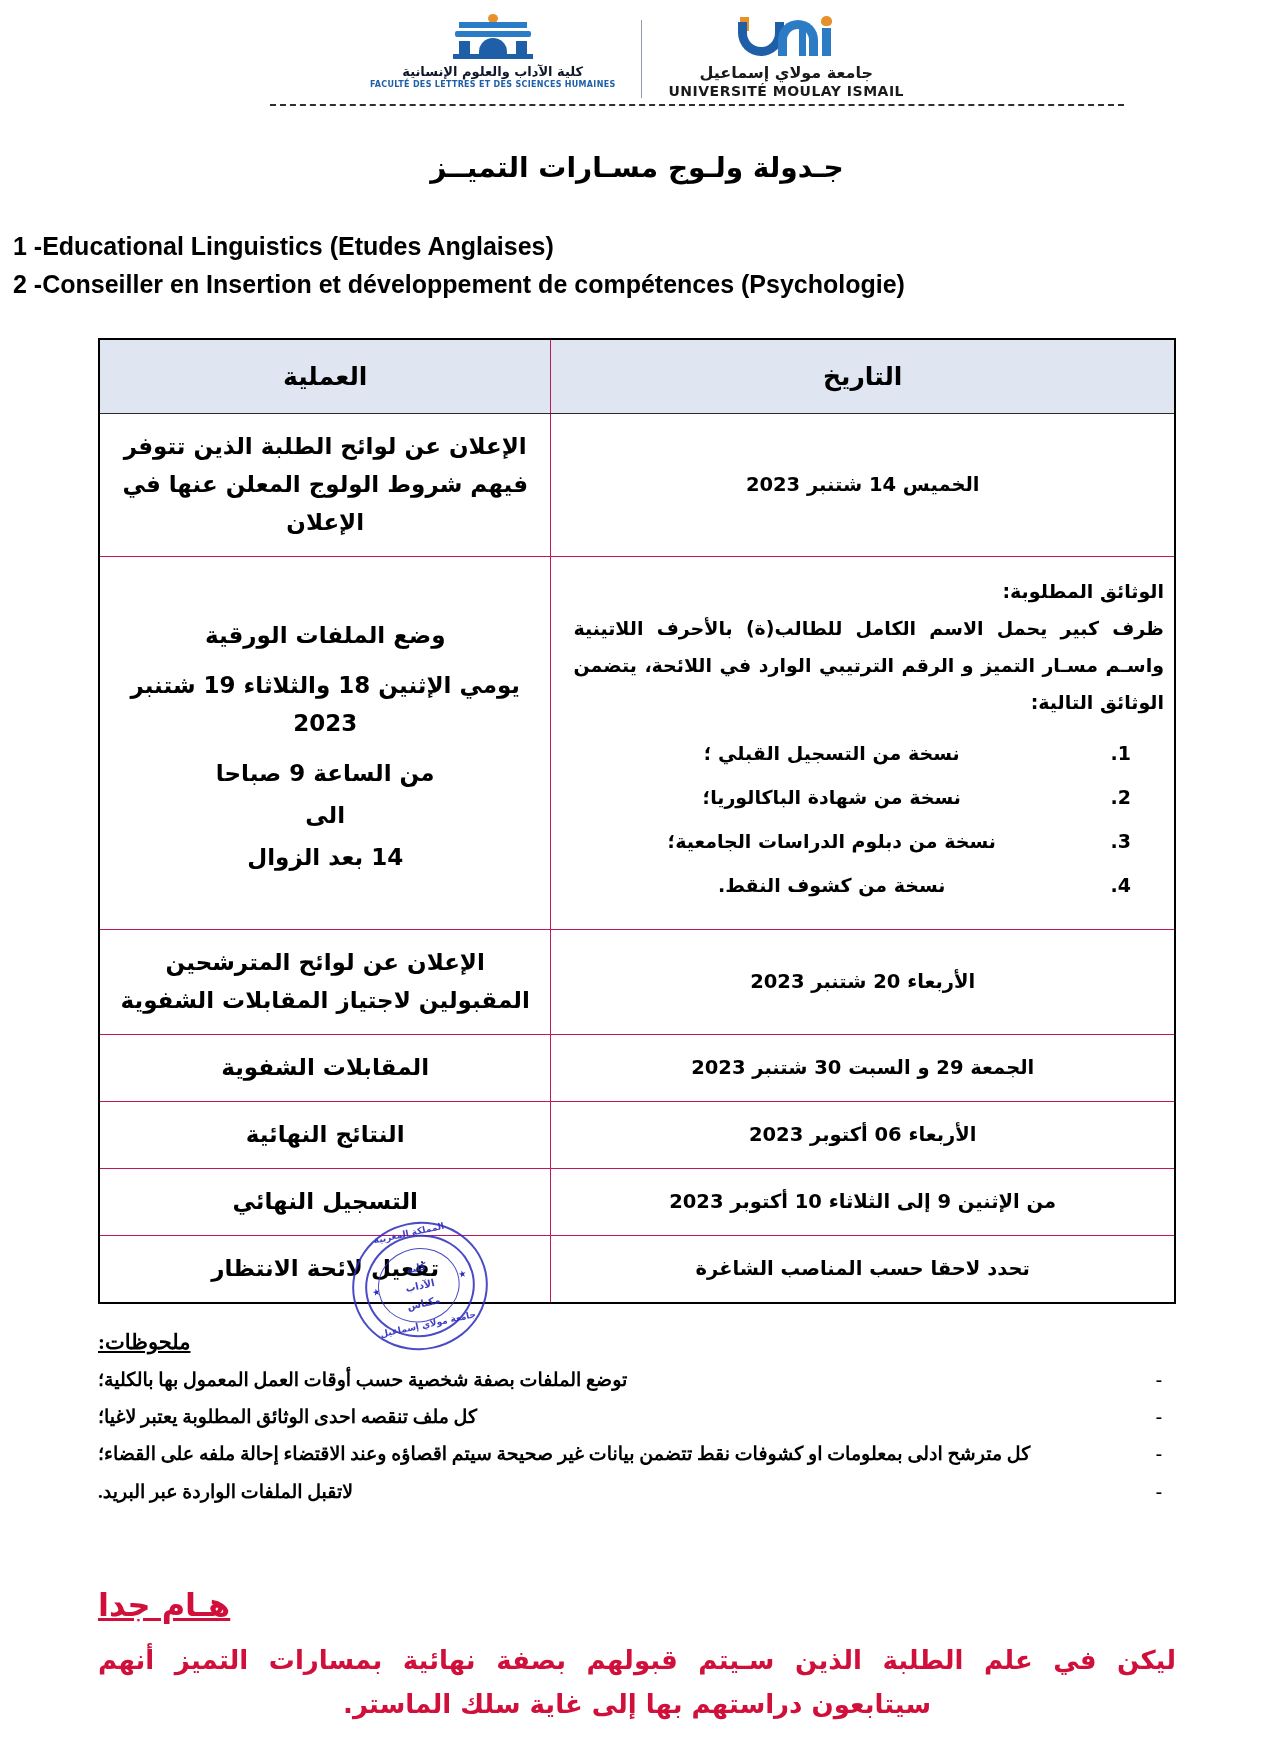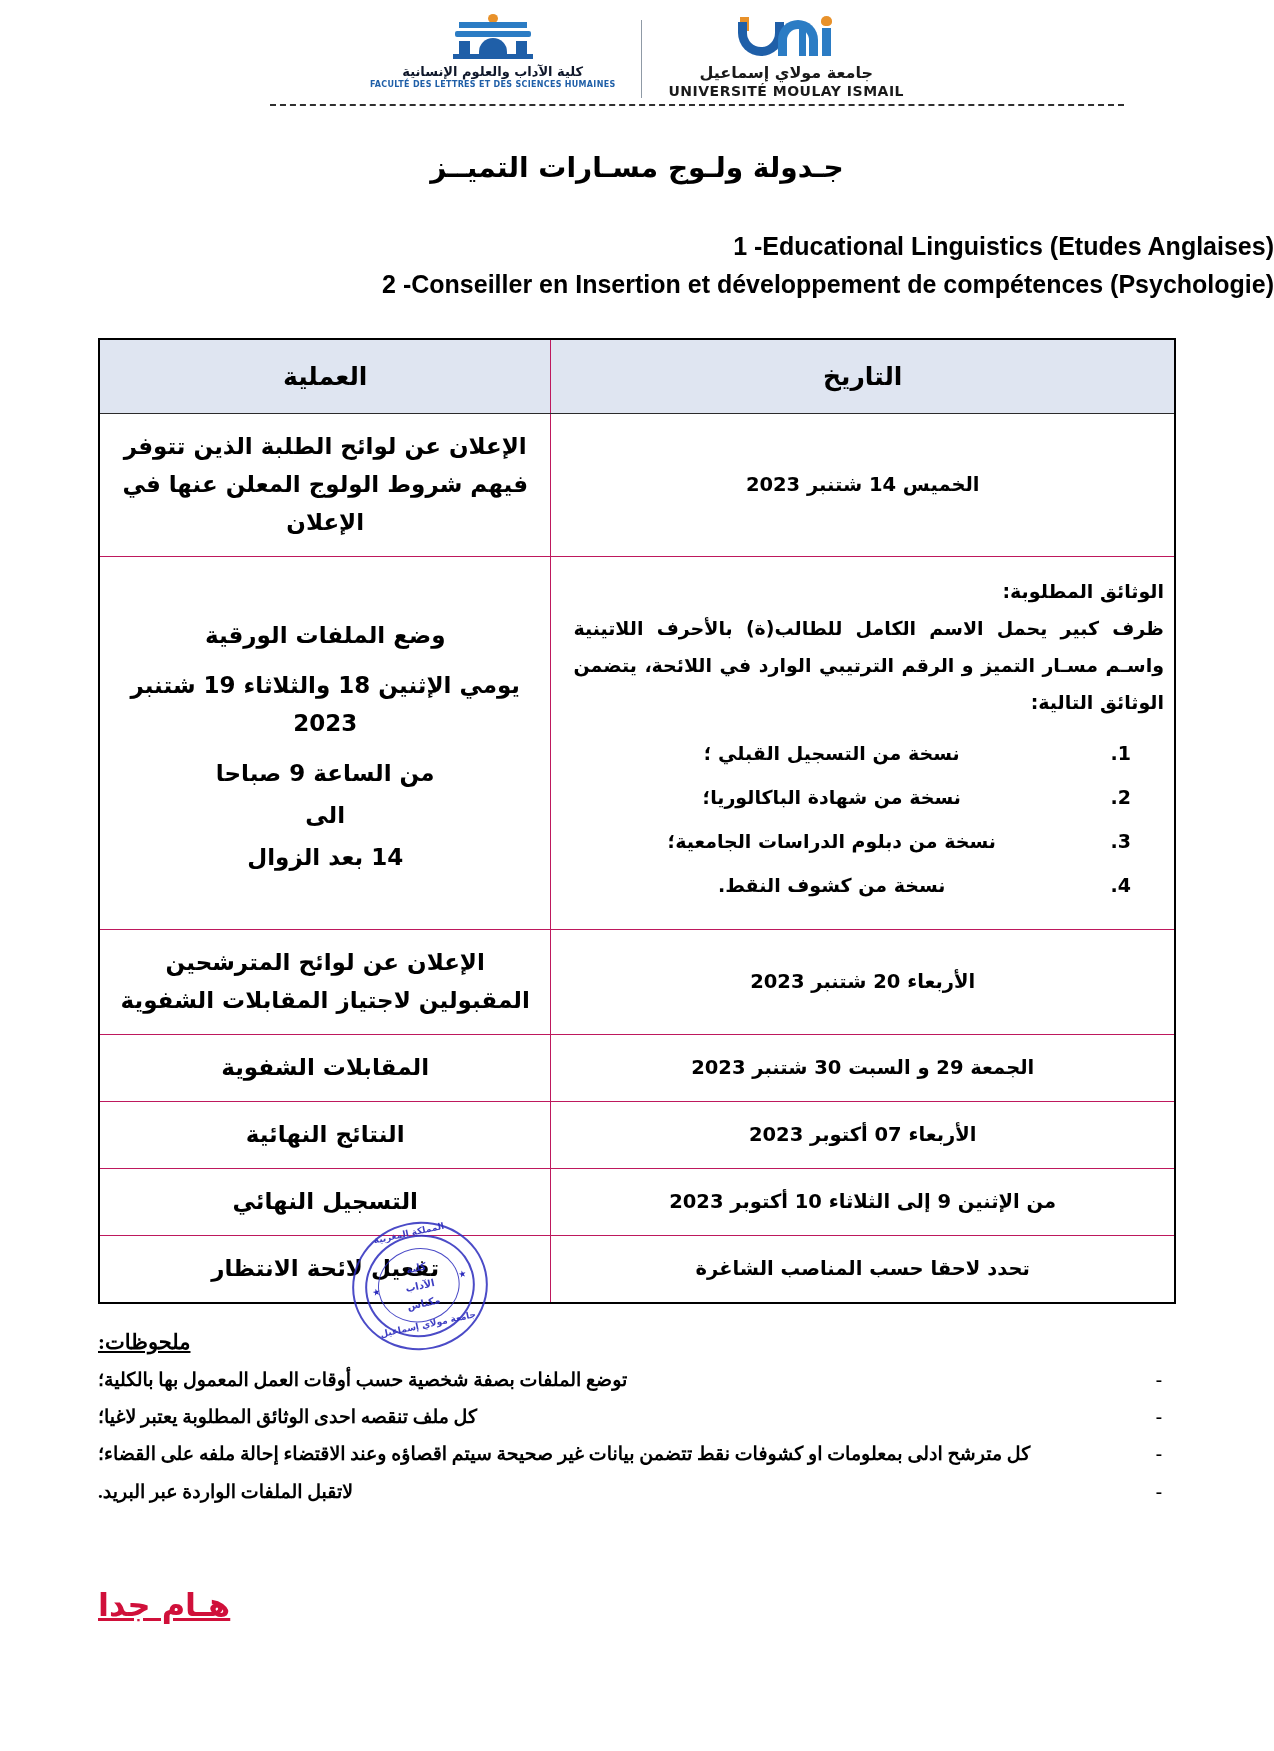--- a/index.html
+++ b/index.html
@@ -182,21 +182,21 @@
   .title-ar {
     text-align: center;
     font-weight: bold;
     font-size: 28px;
     line-height: 1.45;
     margin-top: 30px;
     direction: rtl;
     letter-spacing: 1px;
   }
   .title-fr-wrap {
-    text-align: right;
+    text-align: left;
     margin-top: 38px;
     direction: ltr;
     padding-left: 13px;
   }
   .title-fr {
     font-family: "Liberation Sans", sans-serif;
     font-weight: bold;
     font-size: 25px;
     line-height: 1.55;
     color: #000;
@@ -461,21 +461,21 @@
         <td class="date">الأربعاء 20 شتنبر 2023</td>
         <td class="op">الإعلان عن لوائح المترشحين المقبولين لاجتياز المقابلات الشفوية</td>
       </tr>
 
       <tr>
         <td class="date">الجمعة 29 و السبت 30 شتنبر 2023</td>
         <td class="op">المقابلات الشفوية</td>
       </tr>
 
       <tr>
-        <td class="date">الأربعاء 07 أكتوبر 2023</td>
+        <td class="date">الأربعاء 06 أكتوبر 2023</td>
         <td class="op">النتائج النهائية</td>
       </tr>
 
       <tr>
         <td class="date">من الإثنين 9 إلى الثلاثاء 10 أكتوبر 2023</td>
         <td class="op">التسجيل النهائي</td>
       </tr>
 
       <tr>
         <td class="date">تحدد لاحقا حسب المناصب الشاغرة</td>
@@ -515,15 +515,16 @@
     <span class="star star-l">★</span>
     <span class="star star-r">★</span>
     <span class="st-txt st-c1">كلية</span>
     <span class="st-txt st-c2">الآداب</span>
     <span class="st-txt st-c3">مكناس</span>
     <span class="st-txt st-bot">جامعة مولاي إسماعيل</span>
   </div>
 
   <div class="important-wrap">
     <div class="important-title">هـام جدا</div>
+    <div class="important-body">ليكن في علم الطلبة الذين سـيتم قبولهم بصفة نهائية بمسارات التميز أنهم سيتابعون دراستهم بها إلى غاية سلك الماستر.</div>
   </div>
 
 </div>
 
 </body></html>

